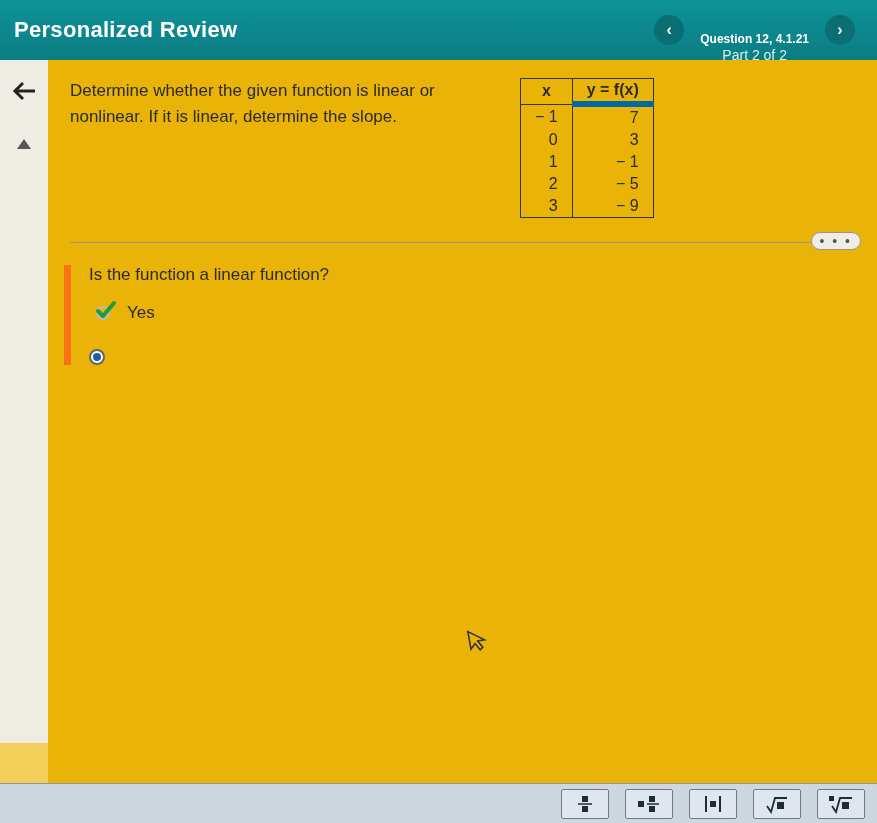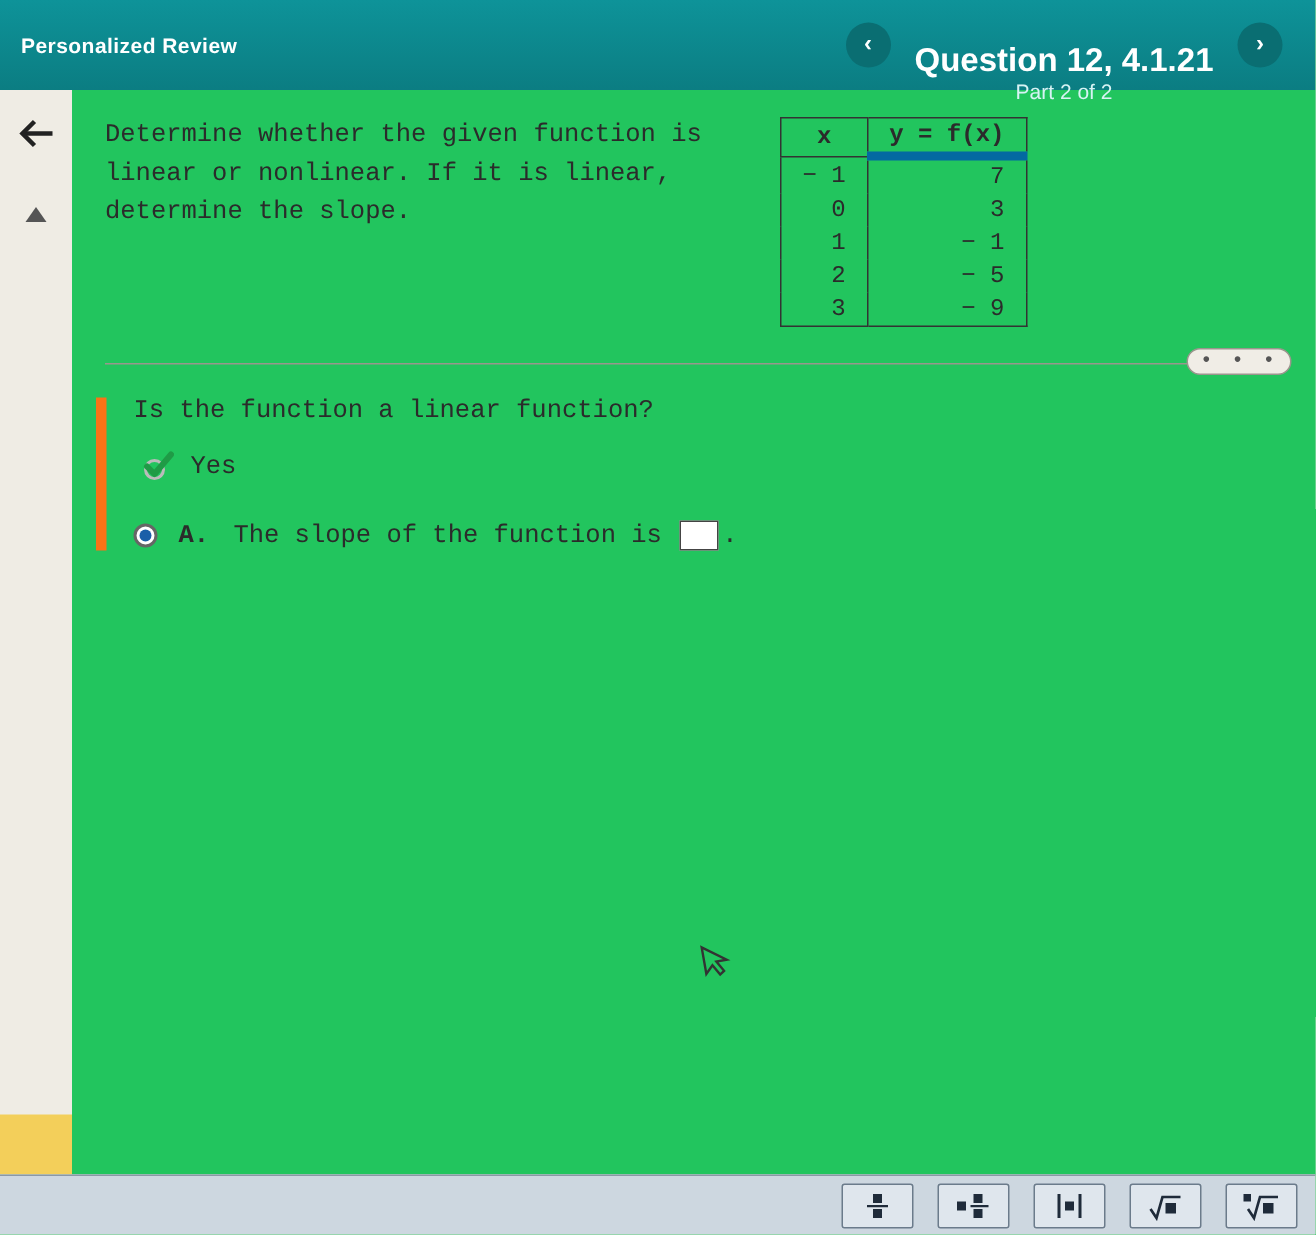--- a/index.html
+++ b/index.html
@@ -14,21 +14,21 @@
   .header {
     background: #0d8a8f;
     background: linear-gradient(180deg, #0e9399 0%, #0b7d82 100%);
     color: #fff;
     display: flex;
     align-items: center;
     padding: 10px 14px;
     height: 60px;
   }
   .header-title {
-    font-size: 14px;
+    font-size: 22px;
     font-weight: 600;
     flex: 0 0 auto;
     margin-right: 16px;
     letter-spacing: .3px;
   }
   .header-center {
     flex: 1;
     display: flex;
     justify-content: flex-end;
     align-items: center;
@@ -47,27 +47,26 @@
     justify-content: center;
     font-size: 16px;
     font-weight: bold;
     cursor: pointer;
   }
   .q-meta {
     text-align: center;
     line-height: 1.25;
     padding: 0 6px;
   }
-  .q-meta .line1 { font-size: 22px; font-weight: 700; margin-top: 36px; }
+  .q-meta .line1 { font-size: 12px; font-weight: 700; margin-top: 36px; }
   .q-meta .line2 { font-size: 14px; color: #d7f3f4; }
   .content-wrap {
     display: flex;
     height: calc(100% - 60px - 40px);
-    background: #22c55e;
-    font-family: Liberation Mono, monospace;
+    background: #eab308;
   }
   .side-col {
     width: 48px;
     flex: 0 0 48px;
     background: #efece4;
     display: flex;
     flex-direction: column;
     align-items: center;
     padding-top: 18px;
     gap: 30px;
@@ -120,21 +119,21 @@
     border-radius: 10px;
     padding: 0 8px;
     font-size: 14px;
     letter-spacing: 2px;
     color: #555;
     cursor: pointer;
     line-height: 16px;
   }
   .q-block { border-left: 7px solid #f97316; padding-left: 18px; margin-left: -6px; }
   .q-text { margin-bottom: 18px; }
-  .opt { display: flex; align-items: flex-end; gap: 14px; margin: 8px 0 8px 6px; }
+  .opt { display: flex; align-items: flex-start; gap: 14px; margin: 8px 0 8px 6px; }
   .radio {
     width: 16px; height: 16px; border: 2px solid #666; border-radius: 50%;
     display: inline-flex; align-items: center; justify-content: center;
     flex: 0 0 16px; cursor: pointer; background:#fff;
   }
   .radio.filled::after {
     content: ""; width: 8px; height: 8px; border-radius: 50%; background: #1a5fa8;
   }
   .check {
     width: 18px; height: 18px;
@@ -266,24 +265,20 @@
           </svg>
         </span>
         <span>Yes</span>
       </div>
 
 
       <div class="slope-block">
 
         <div class="choice">
           <span class="radio filled"></span>
-          <span>
-            <span class="choice-lbl">A.</span>
-            <span>The slope of the function is </span><span class="ans-box"></span><span>.</span>
-          </span>
         </div>
 
       </div>
     </div>
 
     <div class="cursor-icon">
       <svg width="20" height="24" viewBox="0 0 20 24">
         <path d="M2 2 L2 20 L7 15 L11 22 L14 20 L10 13 L17 13 Z" fill="none" stroke="#333" stroke-width="1.6"></path>
       </svg>
     </div>

